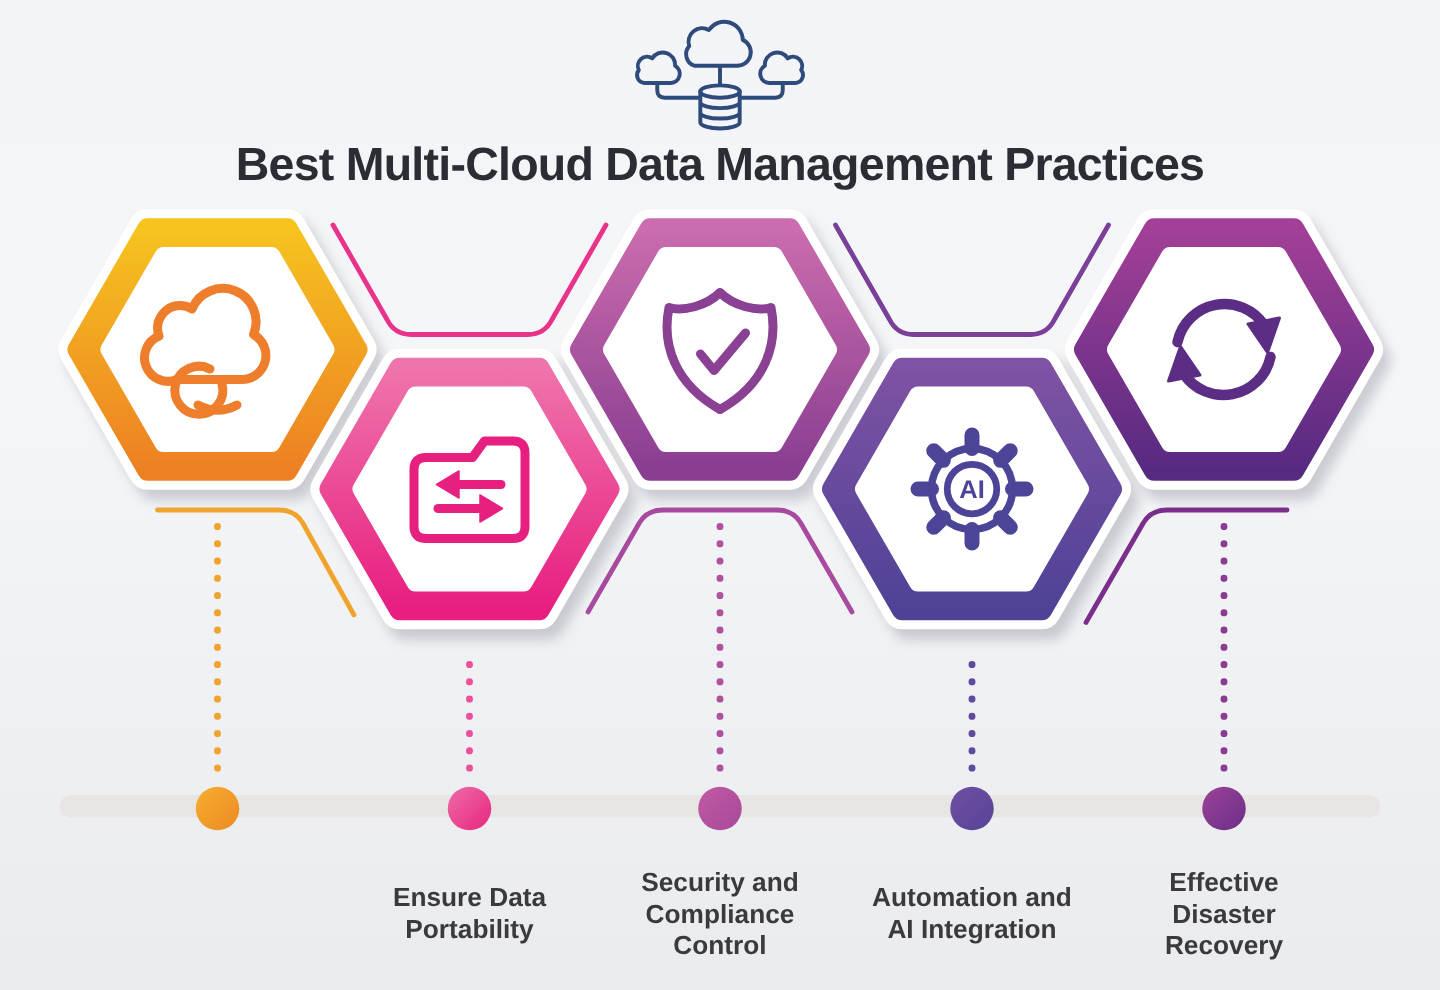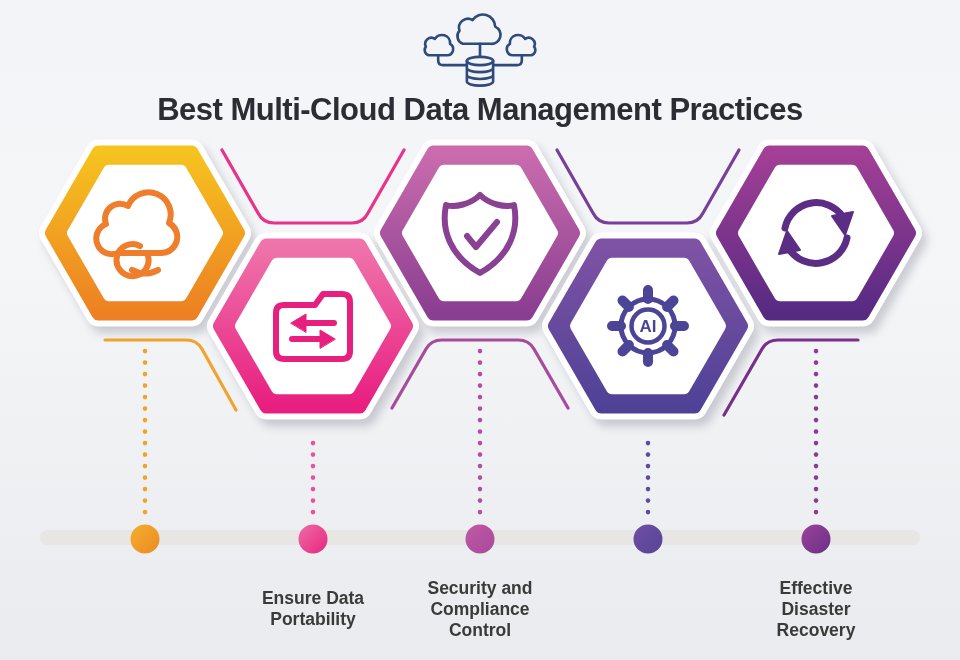--- a/index.html
+++ b/index.html
@@ -164,17 +164,19 @@
       </g>
         </g>
       </g>
     </svg>
 
   <div class="step-label lbl-2">Security and
 Compliance
 Control</div>
   <div class="step-label lbl-1">Ensure Data
 Portability</div>
+  <div class="step-label lbl-3">Automation and
+AI Integration</div>
   <div class="step-label lbl-4">Effective
 Disaster
 Recovery</div>
 
 </div>
 
 </body></html>

